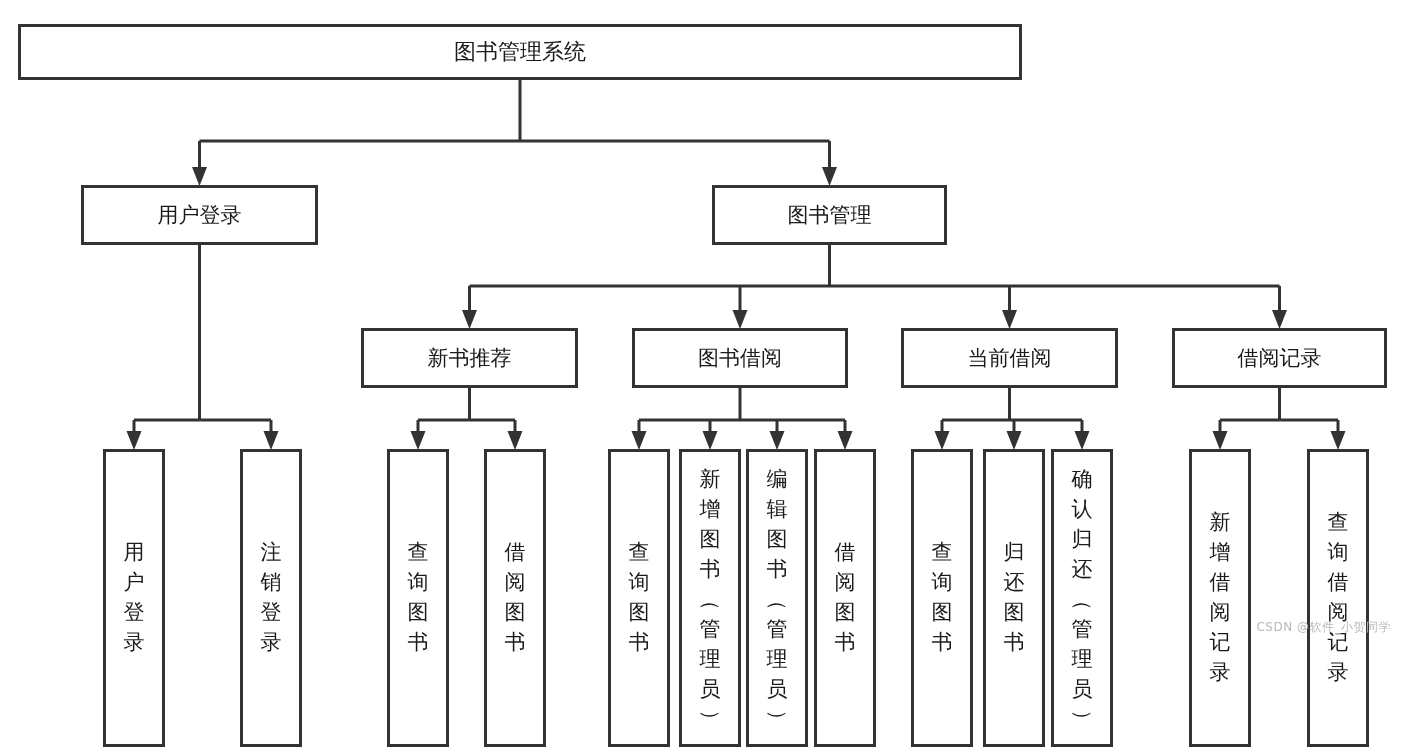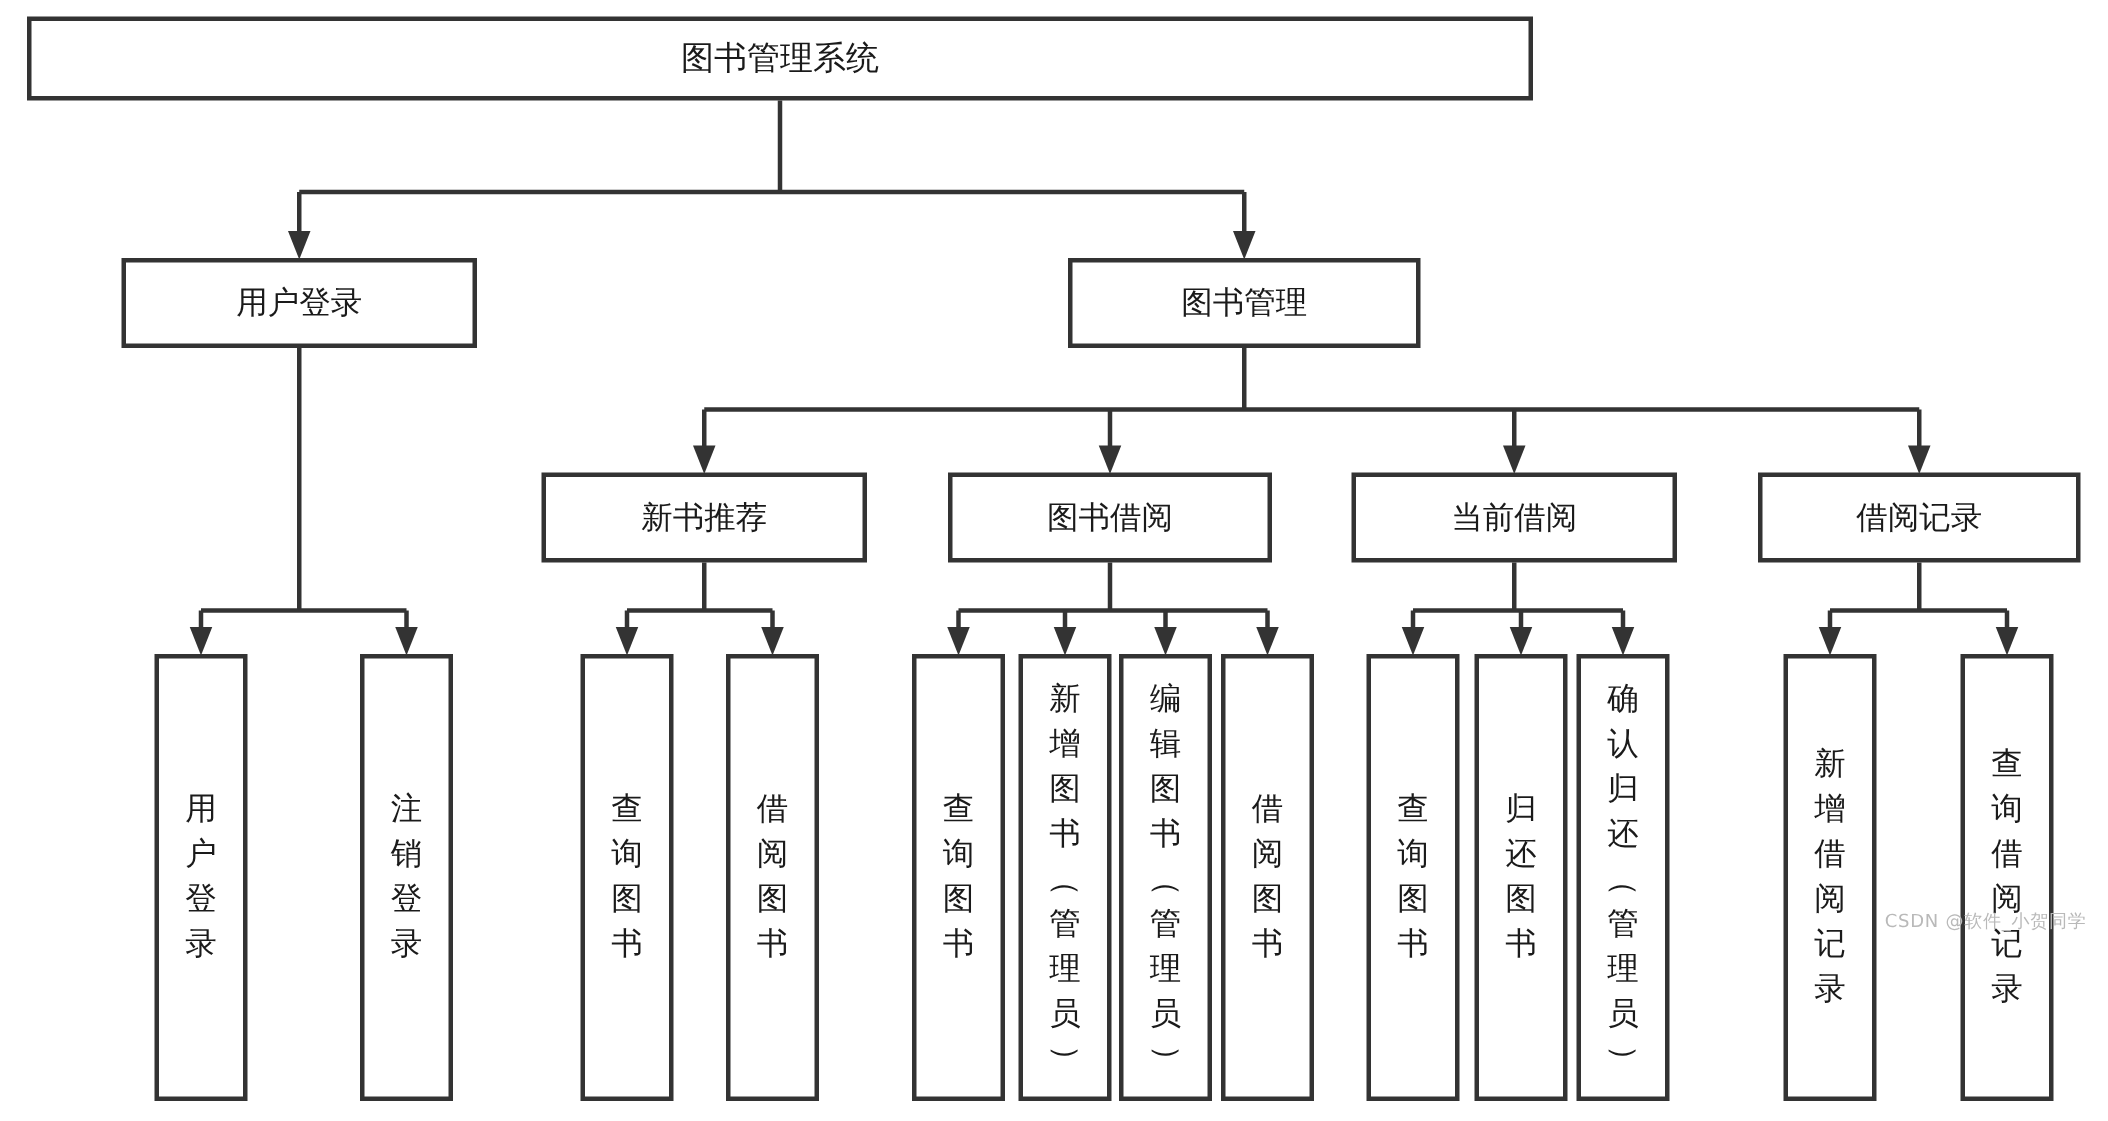--- a/index.html
+++ b/index.html
@@ -11,20 +11,21 @@
     width: 1405px;
     height: 747px;
     font-family: "DejaVu Sans", "Liberation Sans", sans-serif;
     overflow: hidden;
   }
   #diagram-root {
     position: relative;
     width: 1405px;
     height: 629px;
     background: #ffffff;
+    margin-top: 13px;
   }
   svg#tree-svg {
     position: absolute;
     left: 0;
     top: 0;
     width: 1405px;
     height: 747px;
     display: block;
   }
   .node-box {

